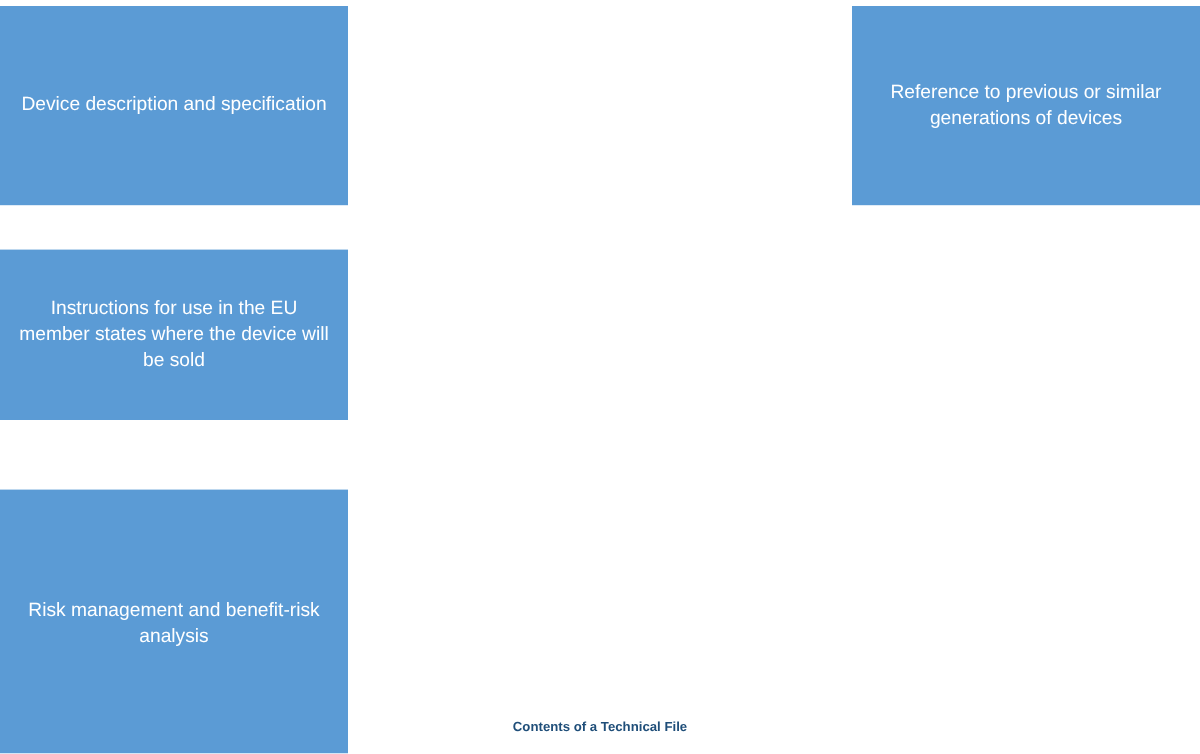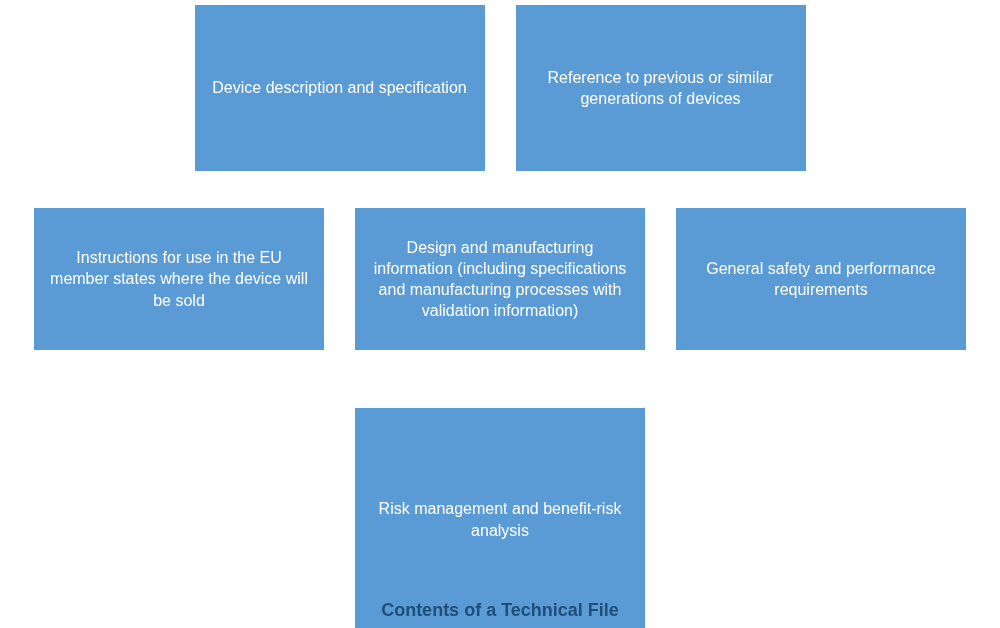--- a/index.html
+++ b/index.html
@@ -13,21 +13,21 @@
     width: 1000px;
     height: 628px;
     background: #ffffff;
     overflow: hidden;
   }
   .row {
     position: absolute;
     left: 0;
     width: 100%;
     display: flex;
-    justify-content: center;
+    justify-content: space-between;
     gap: 31px;
   }
   .row-1 { top: 5px;   height: 166px; }
   .row-2 { top: 208px; height: 142px; }
   .row-3 { top: 408px; height: 223px; gap: 30px; }
   .box {
     width: 290px;
     background: #5B9BD5;
     color: #ffffff;
     display: flex;
@@ -41,21 +41,21 @@
     font-size: 16px;
     line-height: 1.32;
   }
   .diagram-title {
     position: absolute;
     top: 600px;
     left: 0;
     width: 100%;
     text-align: center;
     color: #1F4E79;
-    font-size: 18px;
+    font-size: 11px;
     font-weight: bold;
   }
 </style>
 </head>
 <body>
 
 <div class="canvas">
 
   <div class="row row-1">
     <div class="box">
@@ -63,26 +63,20 @@
     </div>
     <div class="box">
       <span class="box-label">Reference to previous or similar generations of devices</span>
     </div>
   </div>
 
   <div class="row row-2">
     <div class="box">
       <span class="box-label">Instructions for use in the EU member states where the device will be sold</span>
     </div>
-    <div class="box">
-      <span class="box-label">Design and manufacturing information (including specifications and manufacturing processes with validation information)</span>
-    </div>
-    <div class="box">
-      <span class="box-label">General safety and performance requirements</span>
-    </div>
   </div>
 
   <div class="row row-3">
     <div class="box">
       <span class="box-label">Risk management and benefit-risk analysis</span>
     </div>
   </div>
 
   <div class="diagram-title">Contents of a Technical File</div>
 

